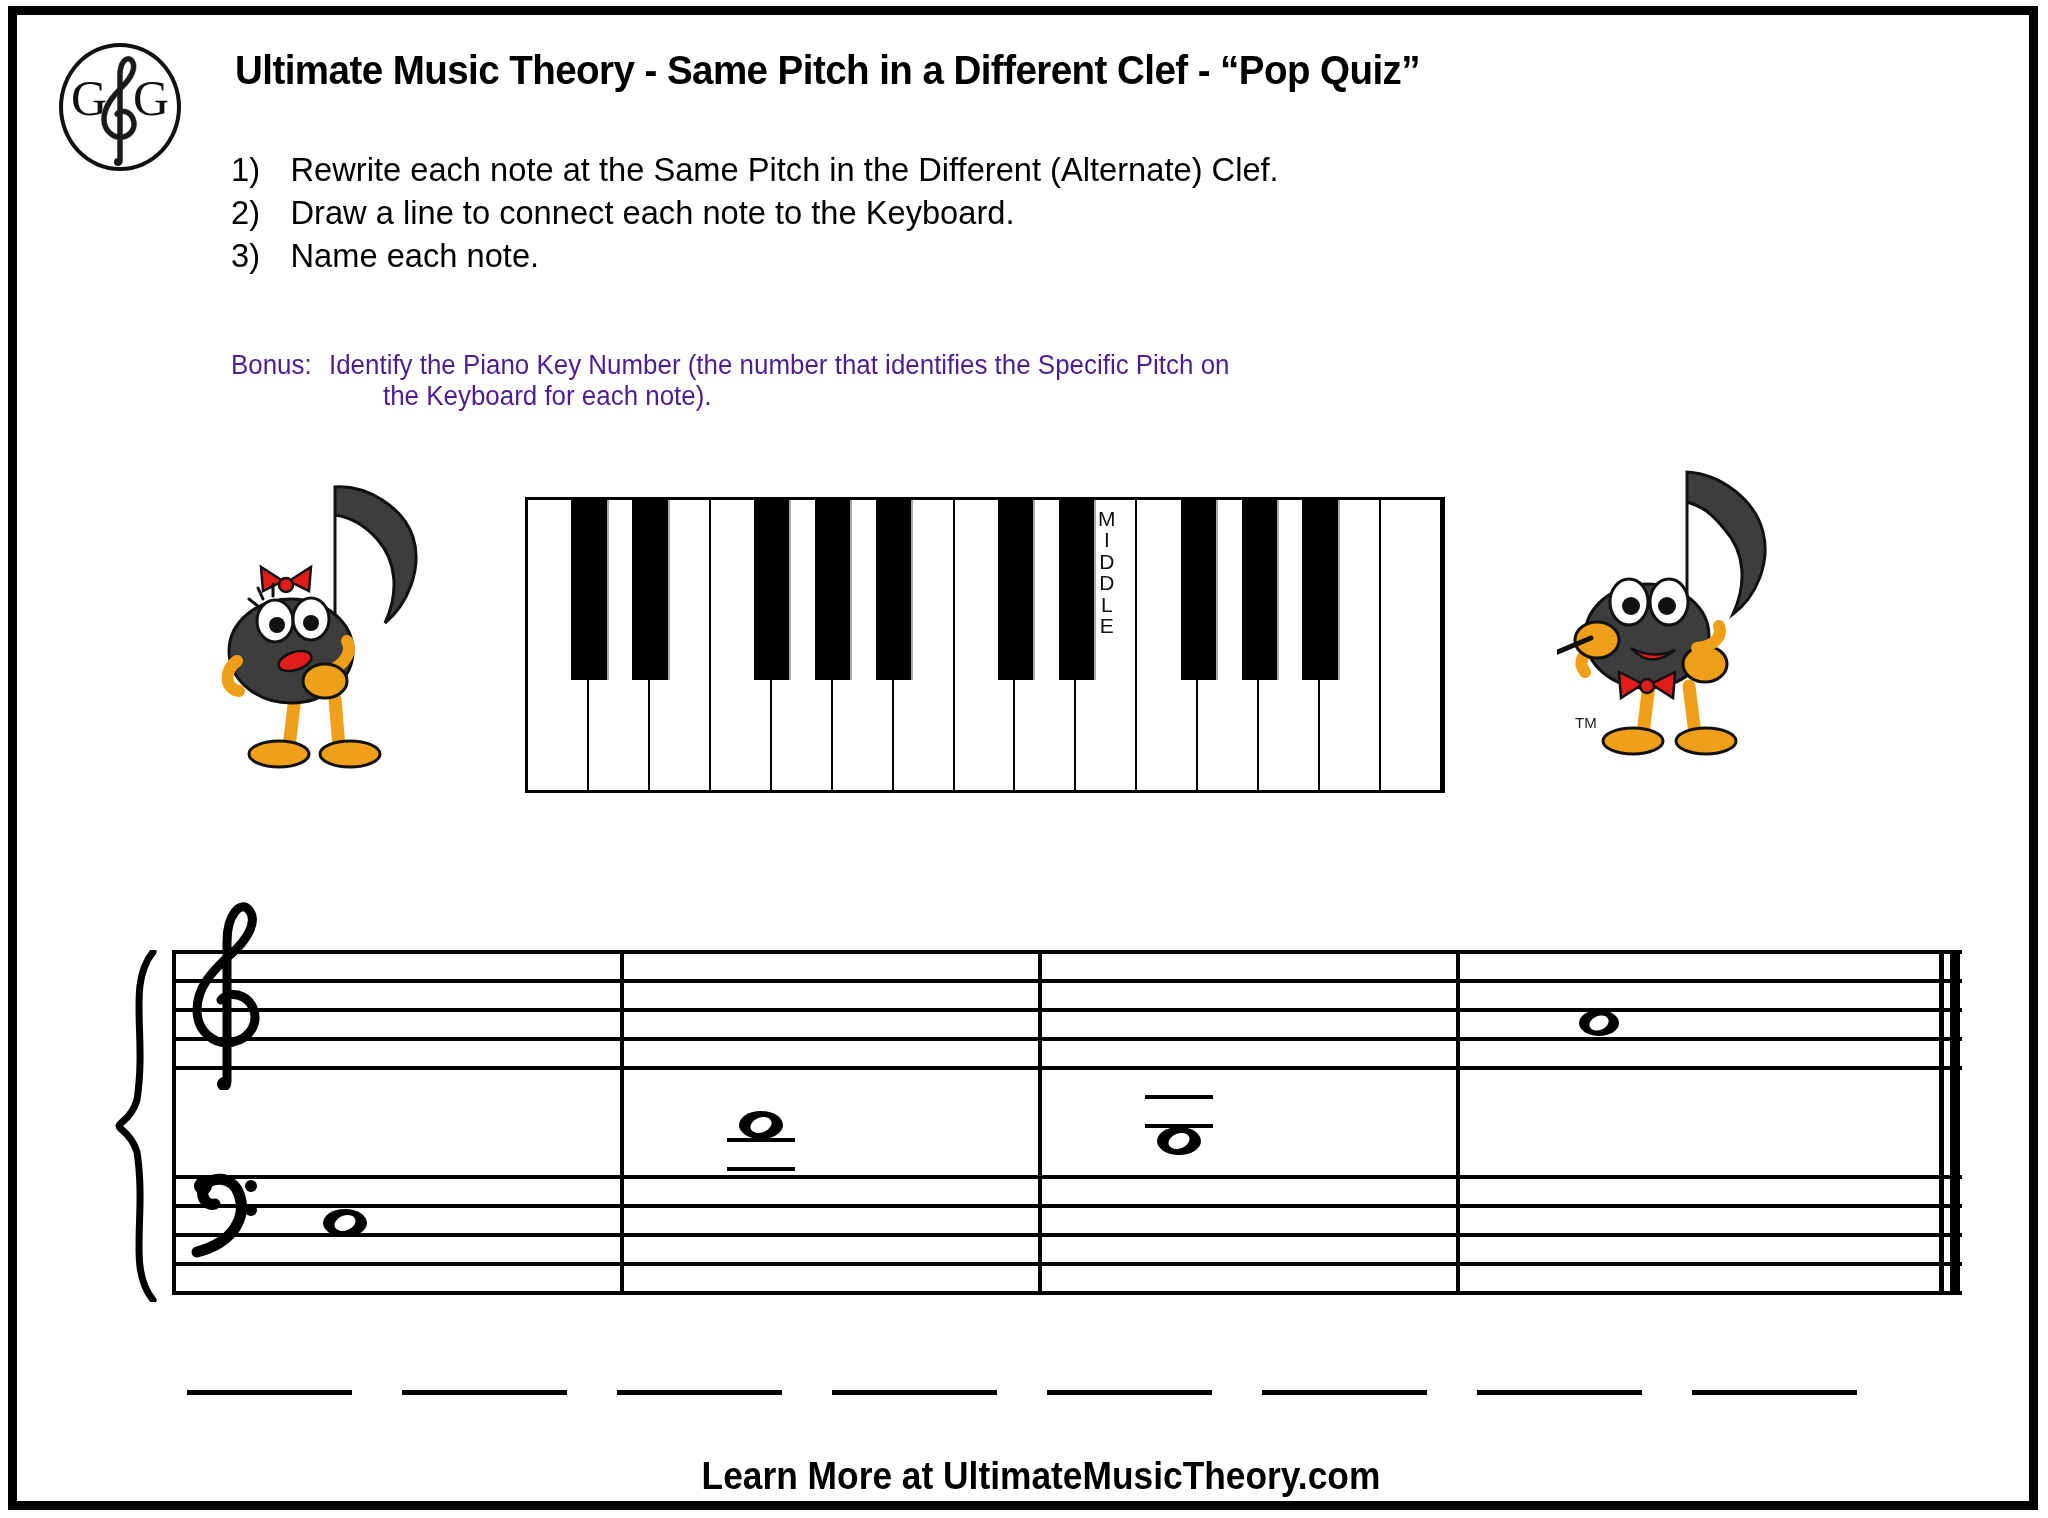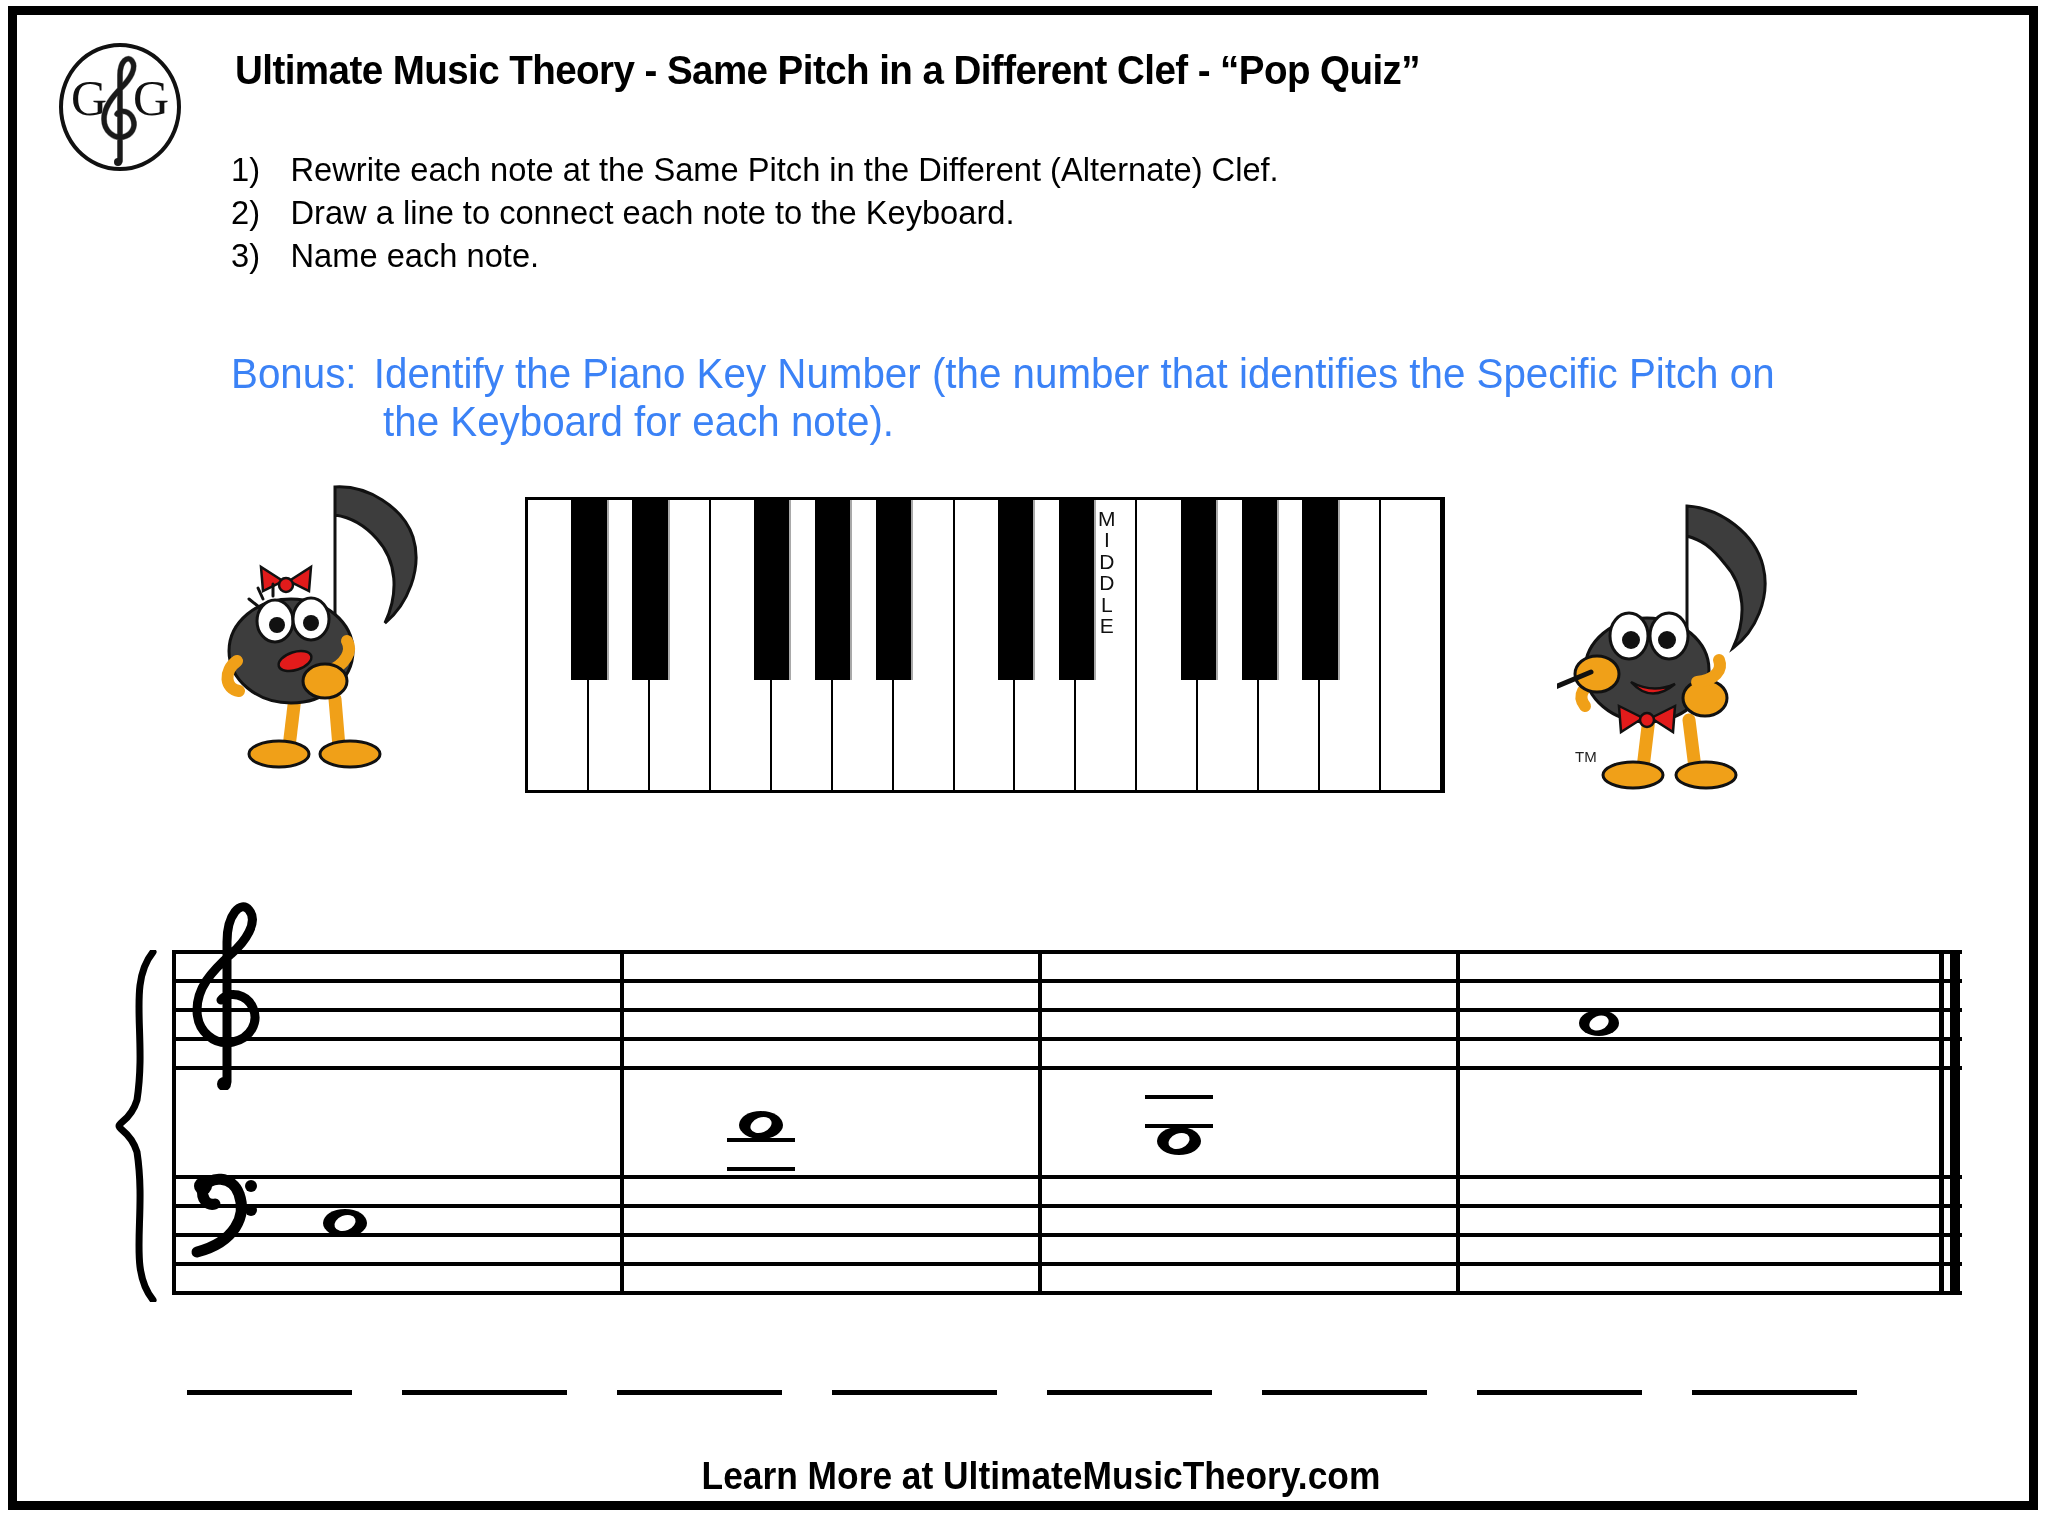--- a/index.html
+++ b/index.html
@@ -38,21 +38,21 @@
   
   #instructions{position:absolute;left:214px;top:135px;width:1720px;}
   .inst-line{
     display:flex;align-items:flex-start;font-size:34px;color:#000;
     line-height:1.14;margin-bottom:4px;
     transform:scaleX(0.96);transform-origin:left center;
   }
   .inst-num{width:62px;flex:0 0 62px;}
   .inst-txt{flex:1;white-space:nowrap;}
 
-  #bonus{position:absolute;left:214px;top:335px;width:1760px;font-size:42px;color:#3b82f6;line-height:1.14;}
+  #bonus{position:absolute;left:214px;top:335px;width:1760px;font-size:27px;color:#4c1d95;line-height:1.14;}
   #bonus .b-row{display:flex;transform:scaleX(0.96);transform-origin:left center;}
   #bonus .b-lab{flex:0 0 auto;padding-right:18px;}
   #bonus .b-t1{flex:1;white-space:nowrap;}
   #bonus .b-t2{margin-left:152px;white-space:nowrap;
     transform:scaleX(0.96);transform-origin:left center;}
 
   
   #keyboard{
     position:absolute;left:508px;top:482px;width:920px;height:296px;
     border:3px solid #000;box-sizing:border-box;background:#ffffff;
@@ -70,21 +70,21 @@
   #middle-label{
     position:absolute;z-index:6;
     font-size:21px;line-height:1.02;color:#111;text-align:center;
     font-family:"Liberation Sans",sans-serif;letter-spacing:0px;
   }
   #middle-label span{display:block;}
 
   
   .mascot{position:absolute;}
   #mascot-left{left:200px;top:450px;width:230px;height:310px;}
-  #mascot-right{left:1540px;top:471px;width:250px;height:310px;}
+  #mascot-right{left:1540px;top:437px;width:250px;height:310px;}
 
   
   #staffarea{position:absolute;left:60px;top:885px;width:1880px;height:435px;}
   #brace{position:absolute;left:30px;top:50px;}
   .staff{position:absolute;left:95px;width:1790px;}
   .staff .ln{position:absolute;left:0;width:100%;height:4px;background:#000;}
   #treble-staff{top:50px;height:120px;}
   #bass-staff{top:275px;height:120px;}
   .measure-div{position:absolute;top:50px;height:345px;width:4px;background:#000;}
   #endbar1{position:absolute;top:50px;height:345px;width:5px;background:#000;}

